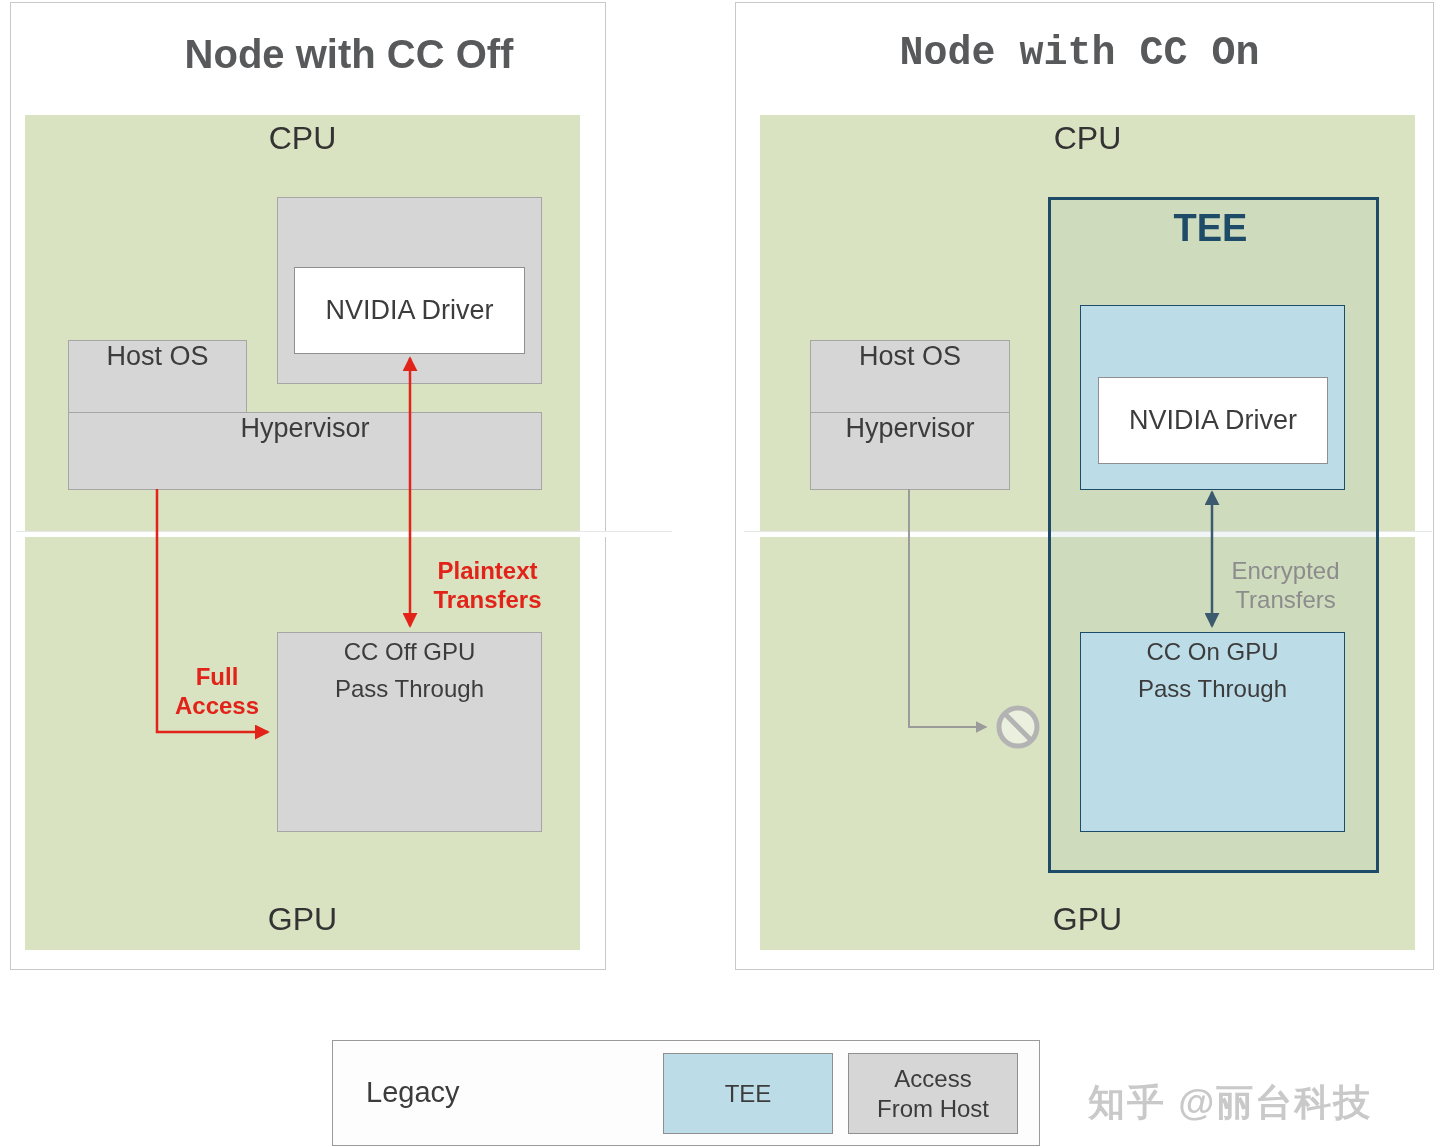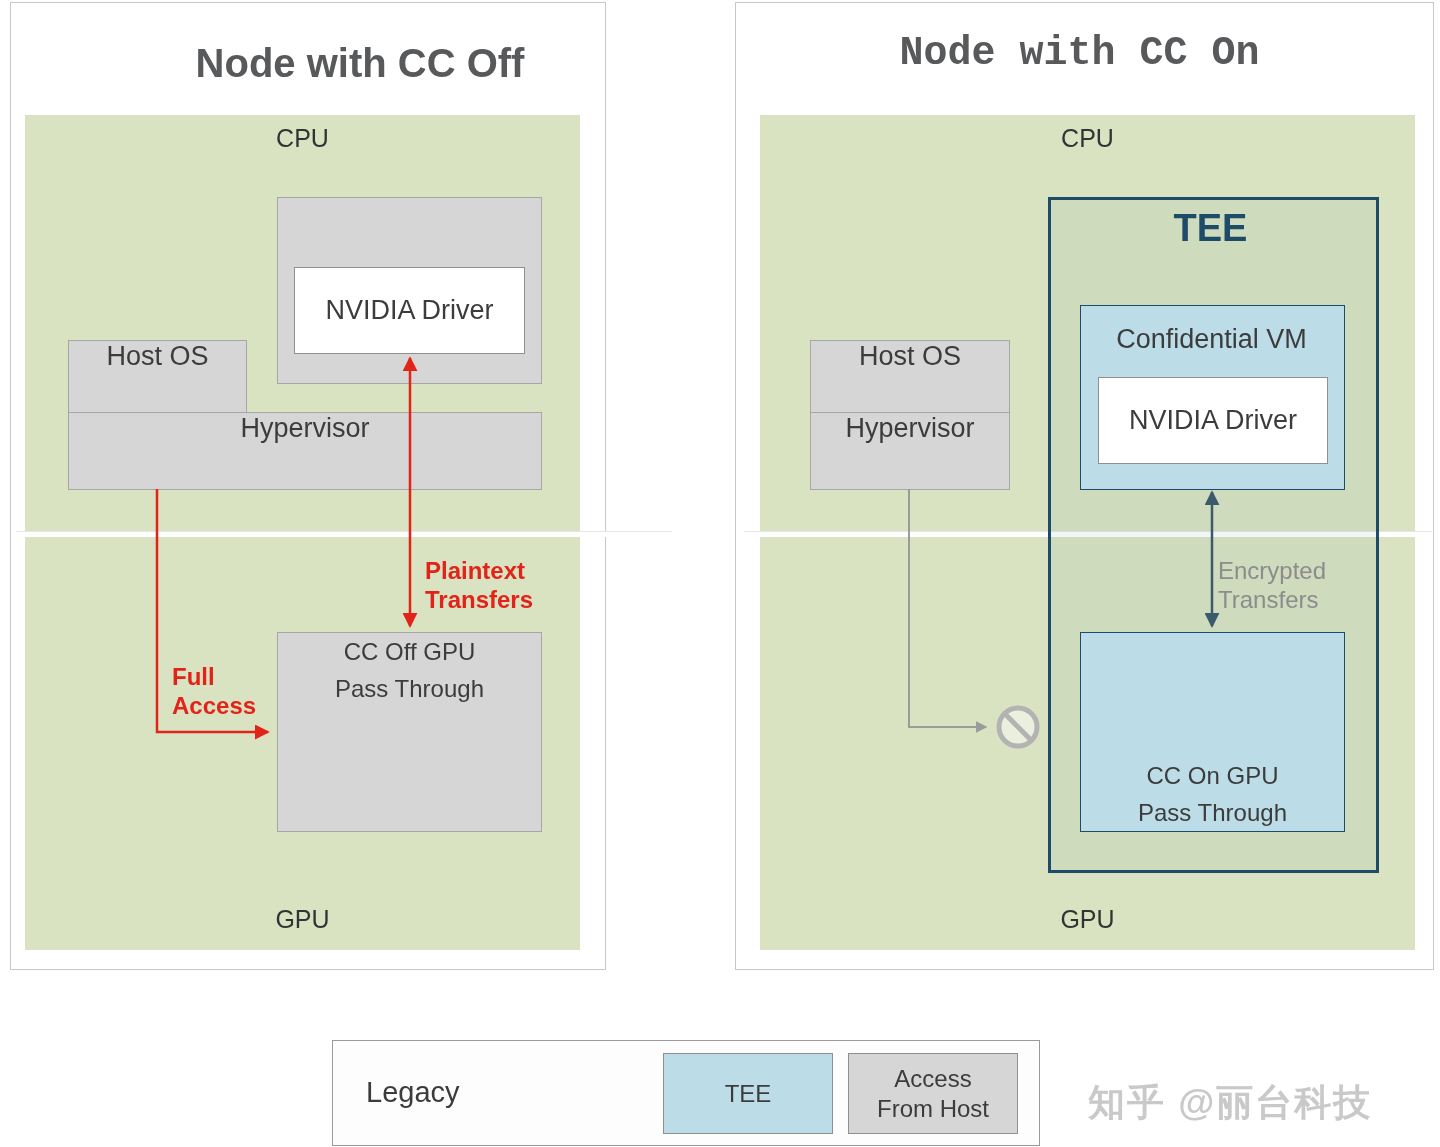--- a/index.html
+++ b/index.html
@@ -3,30 +3,30 @@
 <meta charset="utf-8">
 <style>
   html,body{margin:0;padding:0;background:#ffffff;}
   .canvas{
     position:relative;width:1440px;height:1147px;background:#ffffff;overflow:hidden;
     font-family:"Liberation Sans","DejaVu Sans",sans-serif;color:var(--text-dark,#3c3c3c);
   }
   .panel{position:absolute;background:#ffffff;border:1px solid var(--panel-border,#c8c8c8);}
   .panel-title{position:absolute;text-align:center;font-size:40px;font-weight:700;color:var(--text-title,#58595b);line-height:48px;}
   .green{position:absolute;background:var(--green,#d9e3c1);}
-  .zone-label{position:absolute;text-align:center;font-size:25px;line-height:32px;color:#333333;}
+  .zone-label{position:absolute;text-align:center;font-size:32px;line-height:32px;color:#333333;}
   .divider{position:absolute;background:#ffffff;border-top:1px solid #e6e6e6;}
   .graybox{position:absolute;background:var(--gray-box,#d6d6d6);border:1px solid #a6a6a6;display:flex;align-items:flex-start;justify-content:center;font-size:27px;}
   .whitebox{position:absolute;background:#ffffff;border:1px solid #8f8f8f;display:flex;align-items:center;justify-content:center;font-size:27px;}
-  .bluebox{position:absolute;background:var(--blue-box,#bcdce8);border:1.5px solid var(--navy,#1d4b68);display:flex;align-items:flex-end;justify-content:center;font-size:28px;}
+  .bluebox{position:absolute;background:var(--blue-box,#bcdce8);border:1.5px solid var(--navy,#1d4b68);display:flex;align-items:flex-start;justify-content:center;font-size:28px;}
   .box-caption{position:absolute;text-align:center;font-size:27px;line-height:36px;}
   .tee-box{position:absolute;border:3px solid var(--navy,#1d4b68);background:rgba(120,160,160,0.10);}
   .tee-title{position:absolute;text-align:center;font-size:38px;line-height:44px;font-weight:600;color:var(--navy,#1d4b68);}
   .ml{white-space:pre-line;}
-  .note{position:absolute;font-size:24px;line-height:29px;text-align:left;white-space:pre-line;}
+  .note{position:absolute;font-size:24px;line-height:29px;text-align:center;white-space:pre-line;}
   .note-red{color:var(--red,#e2231a);font-weight:700;}
   .note-gray{color:var(--text-gray,#8c8c8c);font-weight:400;}
   .big-cell{font-size:24px;line-height:37px;text-align:center;white-space:pre-line;}
   .legend-box{position:absolute;background:#fdfdfd;border:1.5px solid #9a9a9a;}
   .legend-title{position:absolute;font-size:29px;line-height:36px;color:#3c3c3c;}
   .swatch{position:absolute;display:flex;align-items:center;justify-content:center;font-size:24px;line-height:30px;text-align:center;white-space:pre-line;border:1px solid #8f8f8f;}
   .swatch-tee{background:var(--blue-box,#bcdce8);}
   .swatch-gray{background:var(--gray-box,#d6d6d6);}
   .watermark{position:absolute;font-size:37px;font-weight:600;color:var(--watermark,#c9c9c9);letter-spacing:2px;}
   svg.overlay{position:absolute;left:0;top:0;pointer-events:none;}
@@ -38,21 +38,21 @@
   .fill-gray{fill:var(--gray-arrow,#9b9b9b);}
   .no-sign{stroke:#b3b3b3;fill:rgba(255,255,255,0.45);}
   .no-sign-slash{stroke:#b3b3b3;}
 </style>
 </head>
 <body>
 
 <div class="canvas">
 
   <div class="panel" style="left:10px;top:2px;width:594px;height:966px;"></div>
-  <div class="panel-title" style="left:10px;top:39px;width:678px;margin-left:11px;">Node with CC Off</div>
+  <div class="panel-title" style="left:10px;top:30px;width:678px;">Node with CC Off</div>
 
   <div class="green" style="left:25px;top:115px;width:555px;height:835px;"></div>
   <div class="zone-label" style="left:25px;top:122px;width:555px;">CPU</div>
   <div class="zone-label" style="left:25px;top:903px;width:555px;">GPU</div>
   <div class="divider" style="left:16px;top:531px;width:656px;height:5px;"></div>
 
   <div class="graybox" style="left:277px;top:197px;width:263px;height:185px;"></div>
   <div class="whitebox" style="left:294px;top:267px;width:229px;height:85px;">
     <span>NVIDIA Driver</span>
   </div>
@@ -86,21 +86,20 @@
   <div class="tee-title" style="left:1048px;top:206px;width:325px;">TEE</div>
 
   <div class="graybox" style="left:810px;top:340px;width:198px;height:73px;">
     <span>Host OS</span>
   </div>
   <div class="graybox" style="left:810px;top:412px;width:198px;height:76px;">
     <span>Hypervisor</span>
   </div>
 
   <div class="bluebox" style="left:1080px;top:305px;width:263px;height:183px;"></div>
-  <div class="box-caption" style="left:1080px;top:321px;width:263px;">Confidential VM</div>
   <div class="whitebox" style="left:1098px;top:377px;width:228px;height:85px;">
     <span>NVIDIA Driver</span>
   </div>
 
   <div class="bluebox" style="left:1080px;top:632px;width:263px;height:198px;">
     <span class="big-cell">CC On GPU
 Pass Through</span>
   </div>
 
   <div class="note note-gray" style="left:1218px;top:556px;width:135px;">Encrypted

